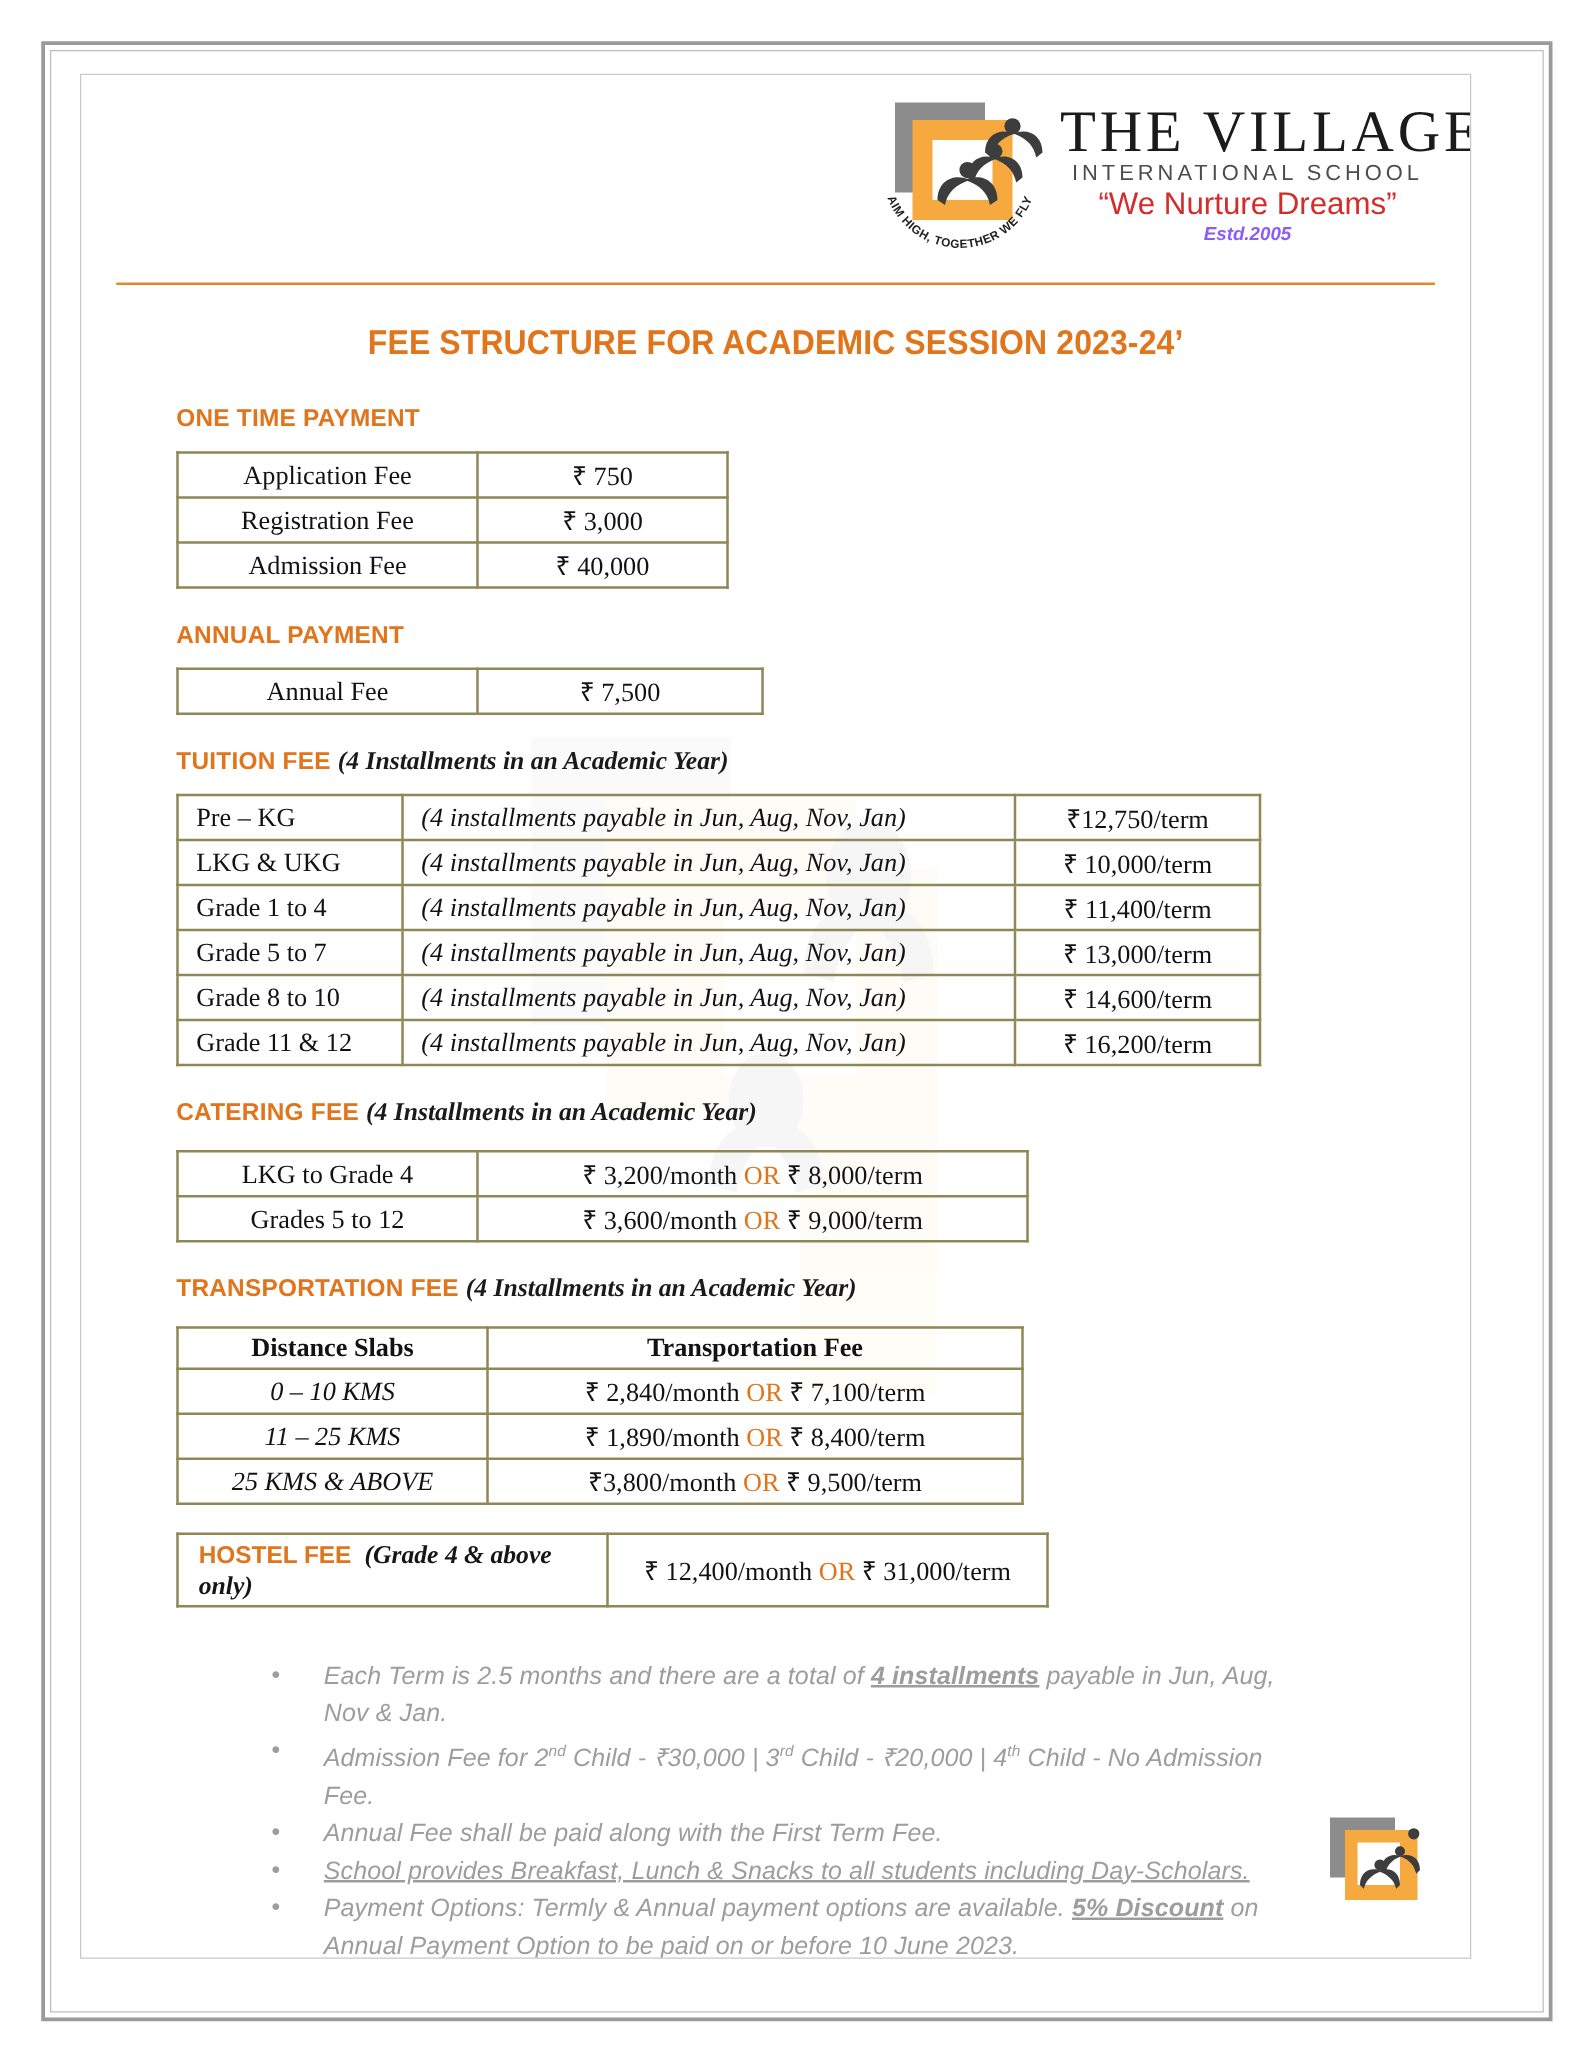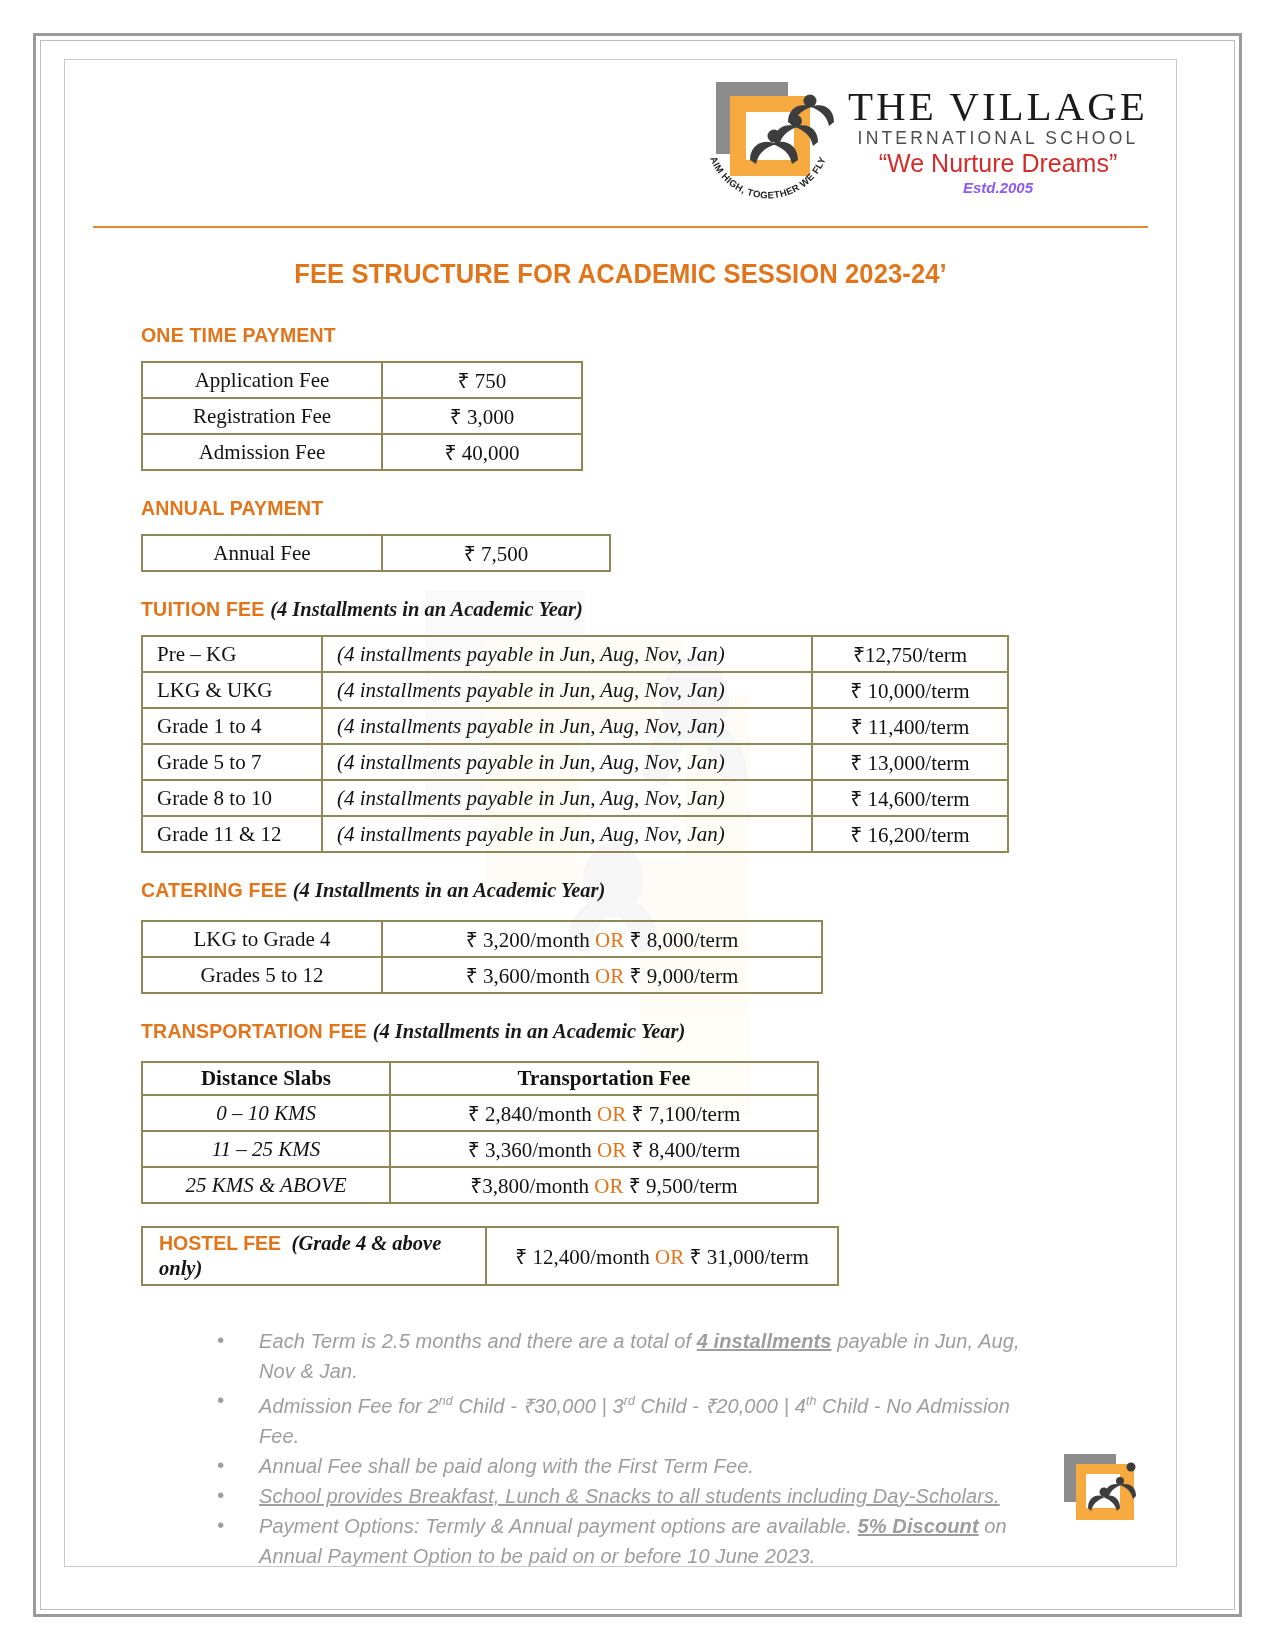--- a/index.html
+++ b/index.html
@@ -73,21 +73,21 @@
     position:absolute;
     right:28px; top:14px;
     width:460px; height:140px;
   }
   .logo-mark {
     position:absolute; left:0; top:0; width:160px; height:135px;
   }
   .logo-text { position:absolute; left:160px; top:10px; width:300px; text-align:center; }
   .lt-main {
     font-family:"Liberation Serif", serif;
-    font-size:41px;
+    font-size:47px;
     letter-spacing:3.0px;
     color:#1b1b1b;
     line-height:44px;
     white-space:nowrap;
   }
   .lt-sub {
     font-family:"Liberation Sans", sans-serif;
     font-size:17.5px;
     letter-spacing:3.2px;
     color:#4d4d4d;
@@ -434,21 +434,21 @@
           <tr>
             <td class="k c bold">Distance Slabs</td>
             <td class="v c bold vsep">Transportation Fee</td>
           </tr>
           <tr>
             <td class="k c ital">0 – 10 KMS</td>
             <td class="v c vsep"><span>₹ 2,840/month</span> <span class="or">OR</span> <span>₹ 7,100/term</span></td>
           </tr>
           <tr>
             <td class="k c ital">11 – 25 KMS</td>
-            <td class="v c vsep"><span>₹ 3,360/month</span> <span class="or">OR</span> <span>₹ 8,400/term</span></td>
+            <td class="v c vsep"><span>₹ 1,890/month</span> <span class="or">OR</span> <span>₹ 8,400/term</span></td>
           </tr>
           <tr>
             <td class="k c ital">25 KMS &amp; ABOVE</td>
             <td class="v c vsep"><span>₹3,800/month</span> <span class="or">OR</span> <span>₹ 9,500/term</span></td>
           </tr>
         </tbody>
       </table>
 
       <div class="spacer-22"></div>
 

